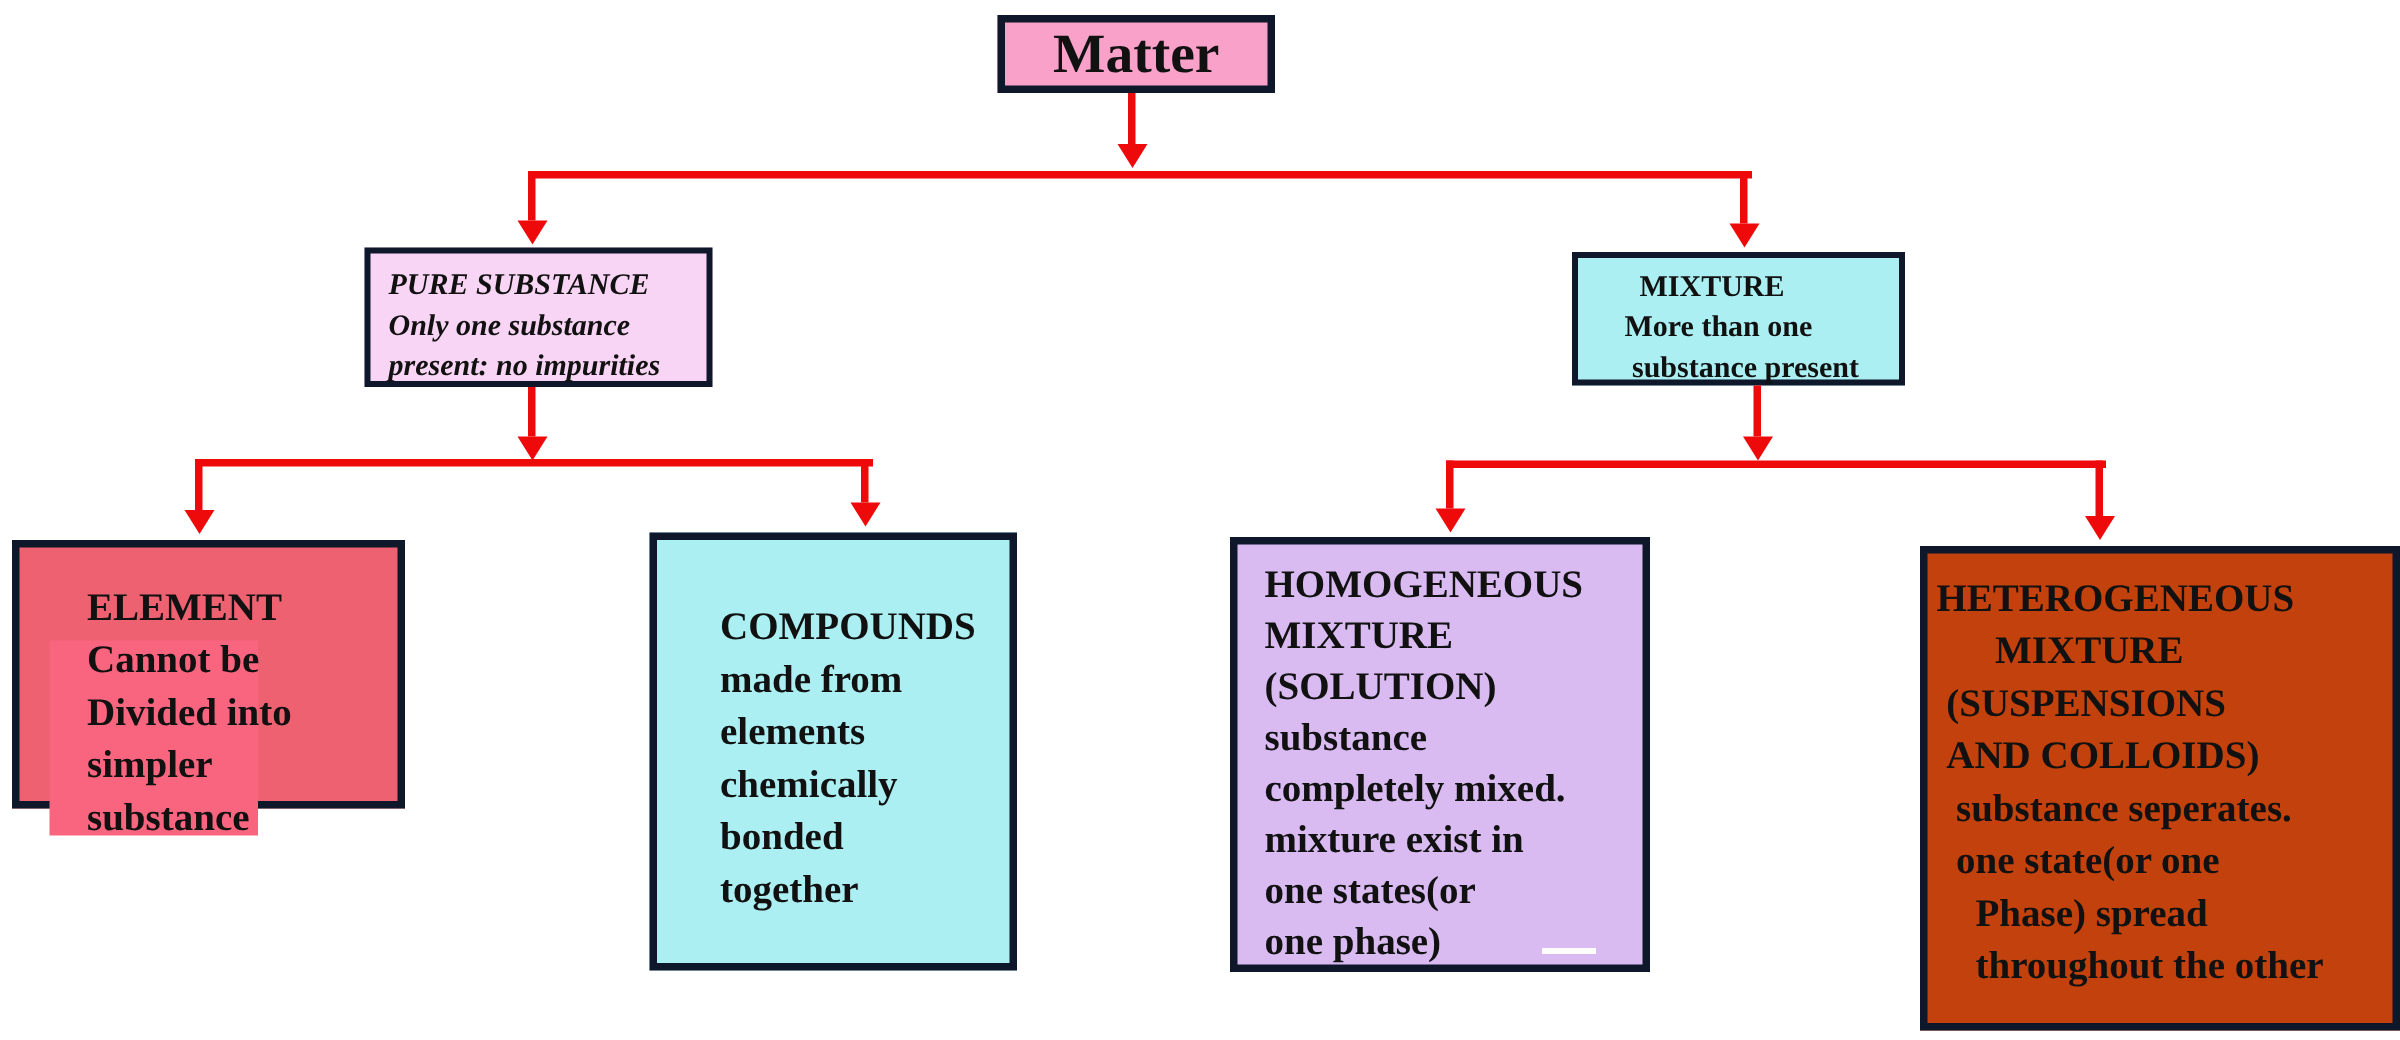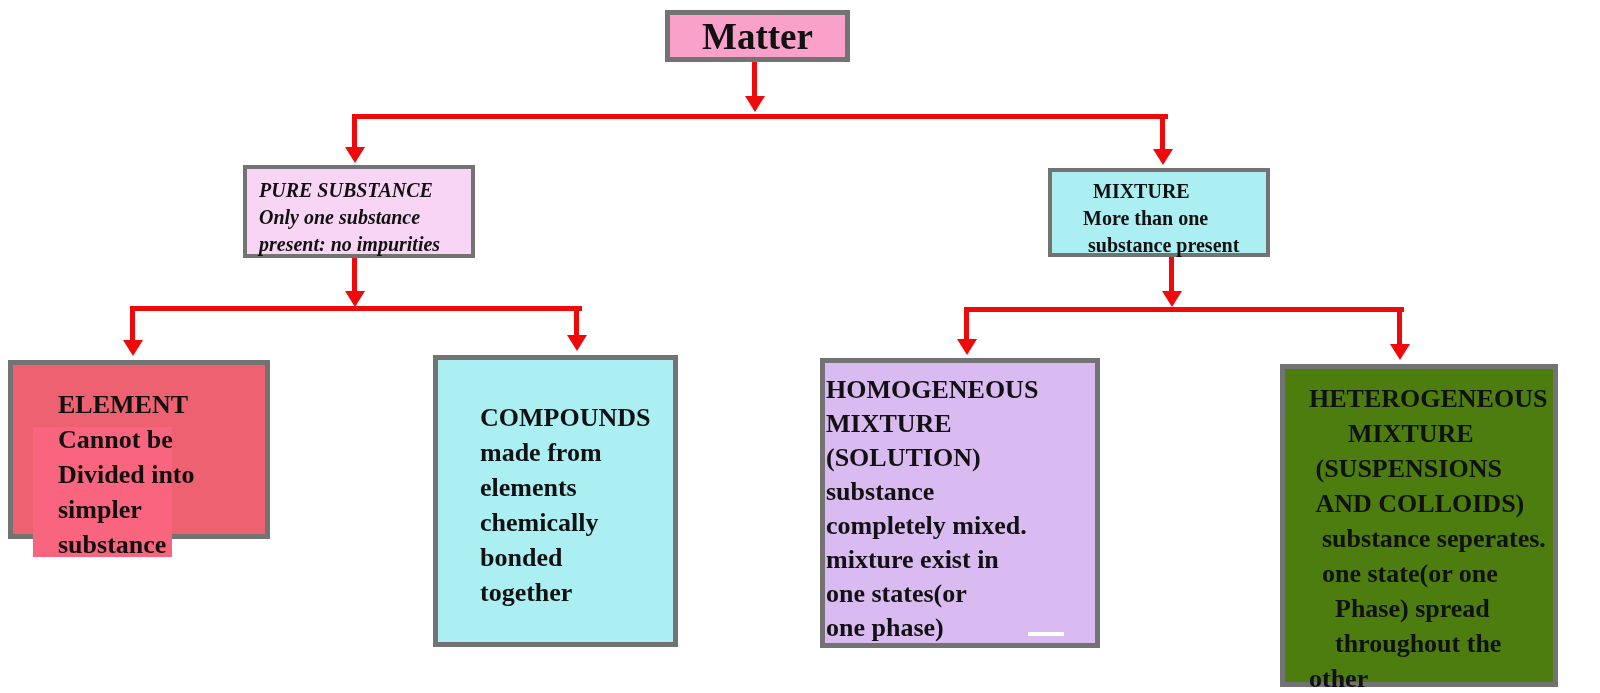--- a/index.html
+++ b/index.html
@@ -4,21 +4,21 @@
 <style>
   html,body { margin:0; padding:0; background:#ffffff; }
   .canvas {
     position:relative; width:1600px; height:693px; overflow:hidden;
     background:#ffffff;
     font-family:"Liberation Serif","DejaVu Serif",serif;
     font-weight:bold; color:#111;
   }
   .node {
     position:absolute; box-sizing:border-box;
-    border:5px solid #737373;
+    border:5px solid #0f172a;
   }
   .node-thin { border-width:4px; }
   .node-text {
     position:relative; z-index:2;
     white-space:pre-wrap; font-weight:bold;
   }
   .title-node {
     display:flex; align-items:center; justify-content:center;
     font-size:37px;
   }
@@ -93,32 +93,32 @@
   <div class="node" style="left: 433px; top: 355px; width: 245px; height: 292px; background-color: rgb(171, 239, 242);">
     <div class="node-text big-text" style="padding:40px 0 0 42px;">COMPOUNDS
 made from
 elements
 chemically
 bonded
 together</div>
   </div>
 
   <div class="node" style="left: 820px; top: 358px; width: 280px; height: 290px; background-color: rgb(217, 187, 242);">
-    <div class="node-text big-text" style="padding:10px 0 0 1px; line-height:34px;">HOMOGENEOUS
+    <div class="node-text big-text" style="padding:10px 0 0 18px; line-height:34px;">HOMOGENEOUS
 MIXTURE
 (SOLUTION)
 substance
 completely mixed.
 mixture exist in
 one states(or
 one phase)</div>
     <div class="artifact" style="left:203px; top:269px; width:36px; height:4px;"></div>
   </div>
 
-  <div class="node" style="left: 1280px; top: 364px; width: 278px; height: 323px; background-color: #4d7c0f; padding-left: 18px;">
+  <div class="node" style="left: 1280px; top: 364px; width: 320px; height: 323px; background-color: #c2410c;">
     <div class="node-text big-text" style="padding:12px 0 0 6px;">HETEROGENEOUS
       MIXTURE
  (SUSPENSIONS
  AND COLLOIDS)
   substance seperates.
   one state(or one
     Phase) spread
     throughout the other</div>
   </div>
 

